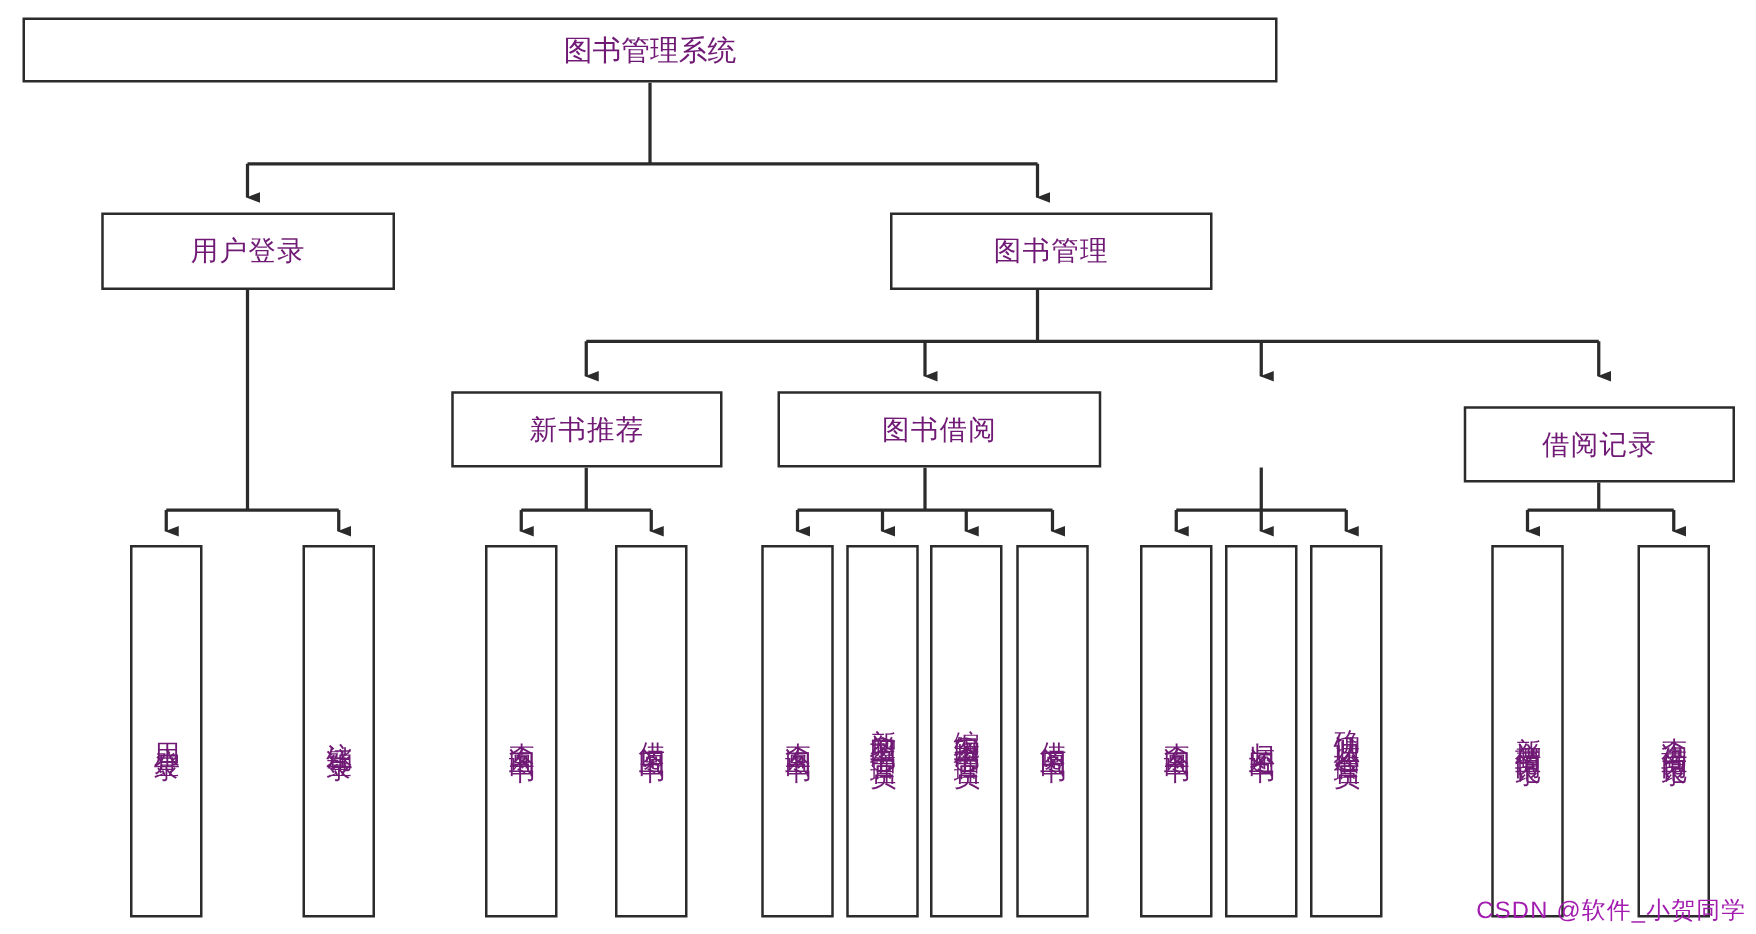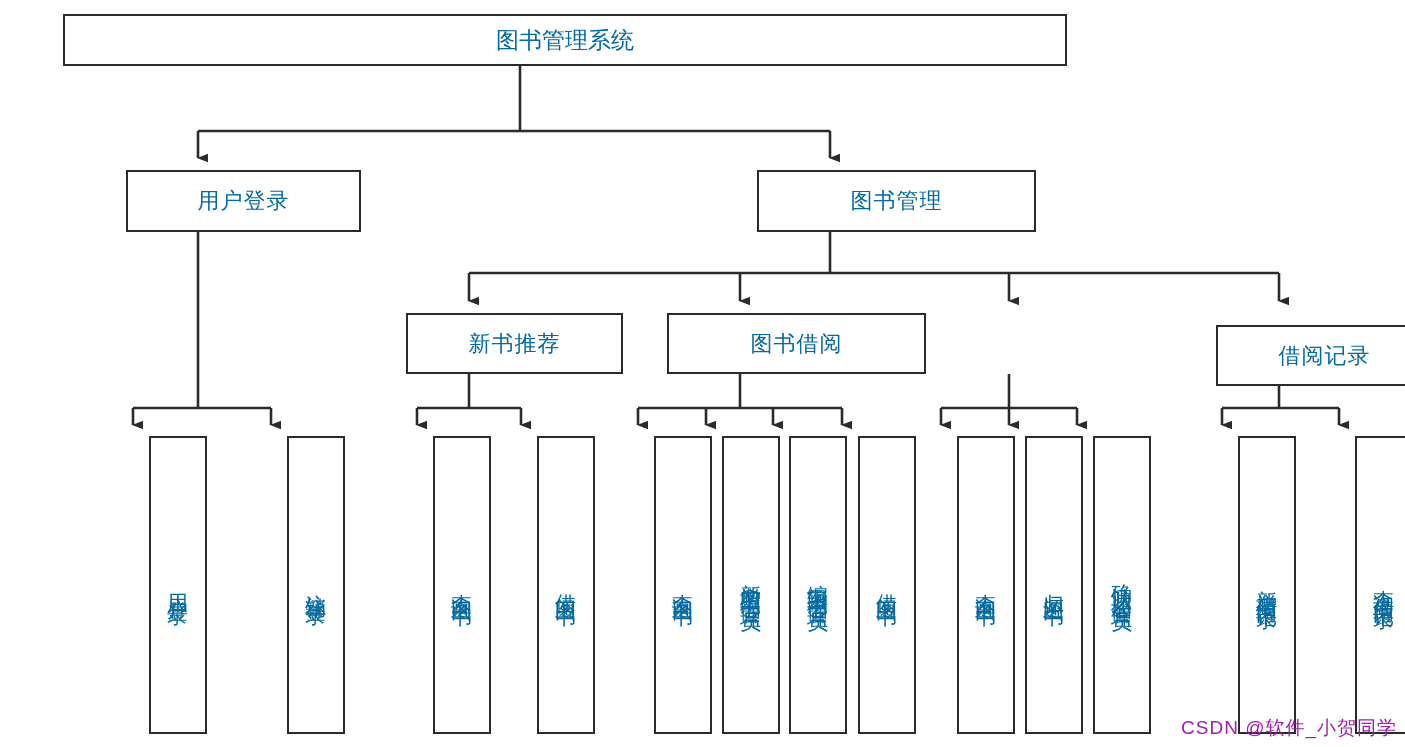--- a/index.html
+++ b/index.html
@@ -1,20 +1,20 @@
 <!DOCTYPE html>
 <html><head>
 <meta charset="utf-8">
 <style>
   html,body{margin:0;padding:0;background:#ffffff;}
   body{font-family:"Liberation Sans","DejaVu Sans",sans-serif;}
   #stage{position:relative;width:1405px;height:747px;background:#fff;overflow:hidden;}
   svg.wires{position:absolute;left:0;top:0;width:1405px;height:747px;pointer-events:none;}
   .node{position:absolute;box-sizing:border-box;background:#ffffff;border:2.5px solid #2b2b2b;
-        display:flex;align-items:center;justify-content:center;color:#0369a1;margin-left:45px;}
+        display:flex;align-items:center;justify-content:center;color:#701a75;}
   .node.h{font-size:22px;letter-spacing:1px;}
   .node.root{font-size:23px;}
   .node.leaf{writing-mode:vertical-rl;text-orientation:upright;font-size:21px;
              letter-spacing:4px;line-height:1;padding:6px 0;}
   .watermark{position:absolute;right:8px;bottom:6px;font-size:19px;color:#a21caf;
              letter-spacing:1px;white-space:nowrap;}
 </style>
 </head>
 <body>
 
@@ -70,21 +70,21 @@
     </g>
   </svg>
 
   <div class="node root" style="left:18px;top:14px;width:1004px;height:52px;">
     <span>图书管理系统</span>
   </div>
 
   <div class="node h" style="left:81px;top:170px;width:235px;height:62px;">
     <span>用户登录</span>
   </div>
-  <div class="node h" style="left:712px;top:170px;width:279px;height:62px;">
+  <div class="node h" style="left:712px;top:170px;width:258px;height:62px;">
     <span>图书管理</span>
   </div>
 
   <div class="node h" style="left:361px;top:313px;width:217px;height:61px;">
     <span>新书推荐</span>
   </div>
   <div class="node h" style="left:622px;top:313px;width:259px;height:61px;">
     <span>图书借阅</span>
   </div>
   <div class="node h" style="left:1171px;top:325px;width:217px;height:61px;">

